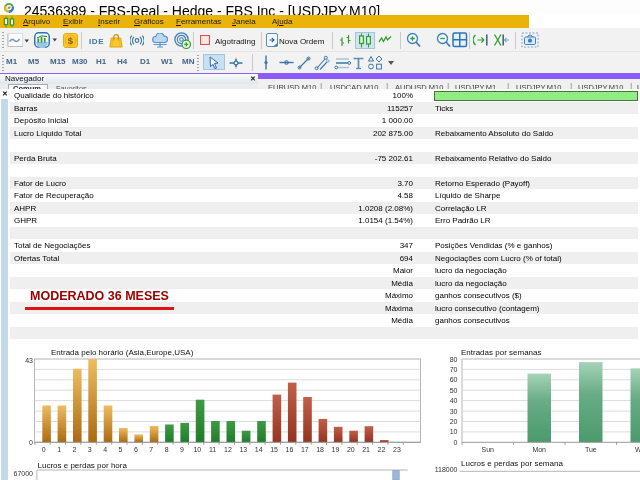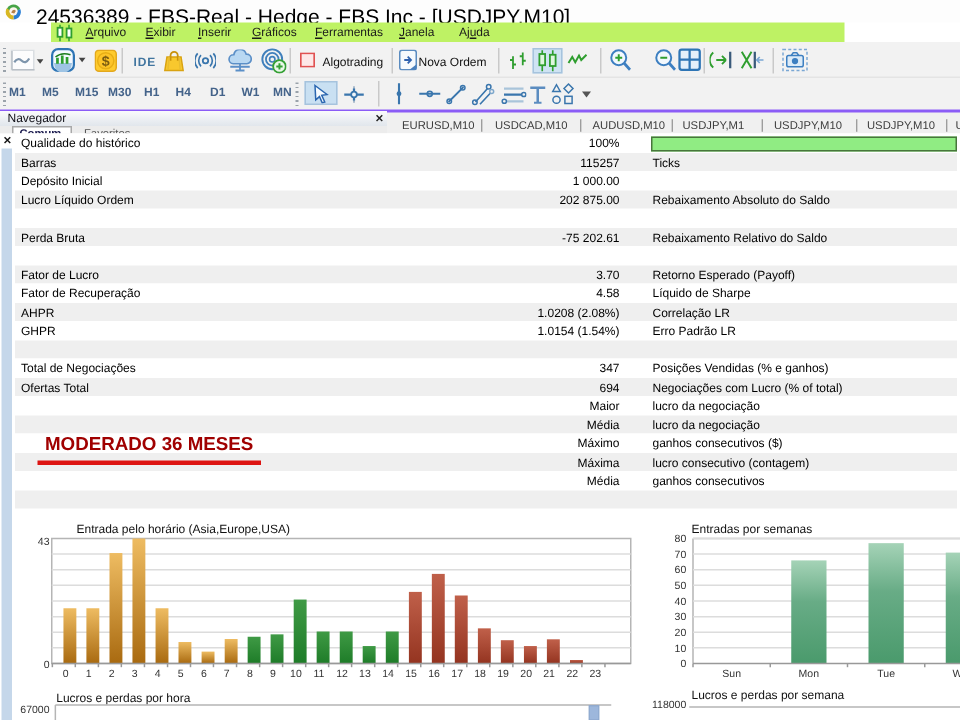--- a/index.html
+++ b/index.html
@@ -2,26 +2,26 @@
 <html><head><meta charset="utf-8">
 <style>
 * { margin:0; padding:0; box-sizing:border-box; }
 html,body { width:640px; height:480px; overflow:hidden; font-family:"Liberation Sans",sans-serif; background:#fff; }
 #app { position:relative; width:640px; height:480px; }
 .abs { position:absolute; }
 
 #titlebar { left:0; top:0; width:640px; height:15px; background:#fdfdfd; }
 #titletext { left:24px; top:3px; font-size:14px; color:#000; }
 
-#menubar { left:0; top:15px; width:529px; height:13px; background:#bef264;margin-left:34px; }
+#menubar { left:0; top:15px; width:529px; height:13px; background:#eab308; }
 .menuitem { position:absolute; top:2px; font-size:8px; color:#1a1a1a; }
 
 #tb1 { left:0; top:28px; width:640px; height:24px; background:#f2f2f2; border-bottom:1px solid #e4e4e4; }
 #tb2 { left:0; top:52px; width:640px; height:21px; background:#f2f2f2; }
-#tabrow { left:0; top:73px; width:640px; height:16px; background:#f0f0f0; border-top:2px solid #8b5cf6;padding-left:20px; }
+#tabrow { left:0; top:73px; width:640px; height:16px; background:#f0f0f0; border-top:6px solid #8b5cf6;padding-left:20px; }
 .sep { position:absolute; width:1px; background:#c9c9c9; }
 .grip { position:absolute; width:2px; background-image:repeating-linear-gradient(to bottom,#9aa2aa 0 1px,rgba(0,0,0,0) 1px 3px); }
 .tf { position:absolute; top:5px; font-size:8px; font-weight:bold; color:#44638a; }
 .tabtext { position:absolute; top:4px; font-size:7.5px; color:#3c3c3c; }
 .tabsep { position:absolute; top:3px; font-size:9px; color:#8a8a8a; }
 
 #nav { left:0; top:74px; width:258px; height:10px; background:linear-gradient(#fafbfc,#e1e6ec); }
 #navtext { left:5px; top:74px; font-size:8px; color:#101018; }
 #navx { left:250px; top:74.5px; font-size:7px; color:#222; font-weight:bold; }
 #navtabs { left:0; top:84px; width:258px; height:5px; background:#ececec; overflow:hidden; }
@@ -272,21 +272,21 @@
 <div class="row" style="top:101.5px;background:#efefef">
       <span class="lab">Barras</span>
       <span class="val">115257</span>
       <span class="c2">Ticks</span>
     </div>
 <div class="row" style="top:114.0px;background:#ffffff">
       <span class="lab">Depósito Inicial</span>
       <span class="val">1 000.00</span>
     </div>
 <div class="row" style="top:126.5px;background:#efefef">
-      <span class="lab">Lucro Líquido Ordem</span>
+      <span class="lab">Lucro Líquido Total</span>
       <span class="val">202 875.00</span>
       <span class="c2">Rebaixamento Absoluto do Saldo</span>
     </div>
 <div class="row" style="top:151.5px;background:#efefef">
       <span class="lab">Perda Bruta</span>
       <span class="val">-75 202.61</span>
       <span class="c2">Rebaixamento Relativo do Saldo</span>
     </div>
 <div class="row" style="top:164.0px;background:#ffffff"></div>
 <div class="row" style="top:176.5px;background:#efefef">

